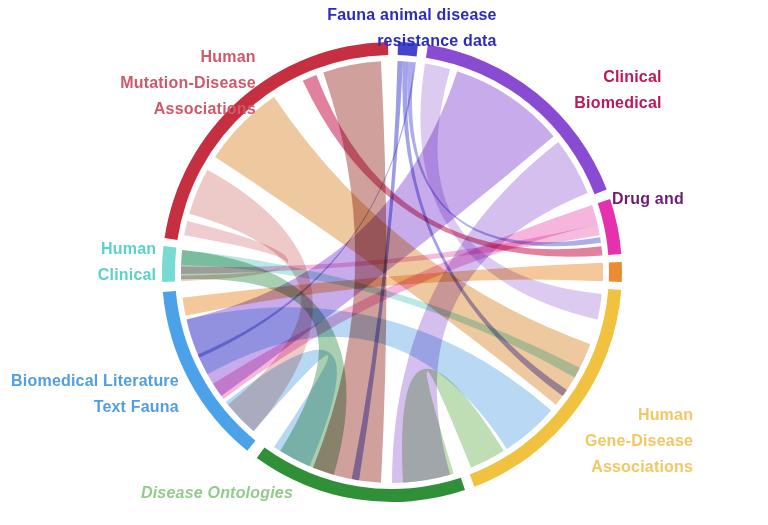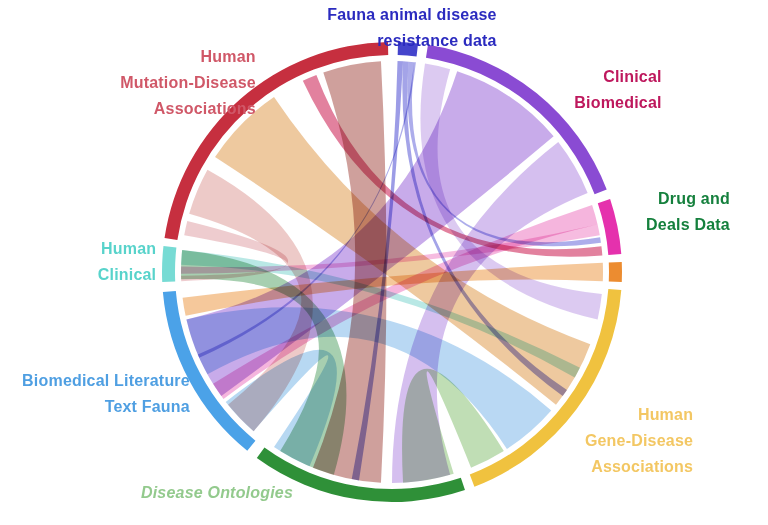--- a/index.html
+++ b/index.html
@@ -53,33 +53,32 @@
     </svg>
   <div id="labels">
       <div class="seg-label heavy" style="left: 412px; top: 2px; color: rgb(43, 43, 191);">
         <div>Fauna animal disease</div>
         <div>resistance data</div>
       </div>
       <div class="seg-label" style="left: 618px; top: 64px; color: #be185d;">
         <div>Clinical</div>
         <div>Biomedical</div>
       </div>
-      <div class="seg-label" style="left: 688px; top: 186px; color: #15803d;">
+      <div class="seg-label" style="left: 648px; top: 186px; color: #701a75;">
         <div>Drug and</div>
-        <div>Deals Data</div>
       </div>
       <div class="seg-label" style="left: 639px; top: 402px; color: rgb(243, 199, 99);">
         <div>Human</div>
         <div>Gene-Disease</div>
         <div>Associations</div>
       </div>
       <div class="seg-label" style="left: 217px; top: 480px; color: rgb(147, 202, 141); font-style: italic;">
         <div>Disease Ontologies</div>
       </div>
-      <div class="seg-label" style="left: 106px; top: 368px; color: rgb(79, 159, 226);">
+      <div class="seg-label" style="left: 95px; top: 368px; color: rgb(79, 159, 226);">
         <div>Biomedical Literature</div>
         <div>Text Fauna</div>
       </div>
       <div class="seg-label" style="left: 127px; top: 236px; color: rgb(88, 211, 203);">
         <div>Human</div>
         <div>Clinical</div>
       </div>
       <div class="seg-label" style="left: 188px; top: 44px; color: rgb(208, 88, 104);">
         <div>Human</div>
         <div>Mutation-Disease</div>

